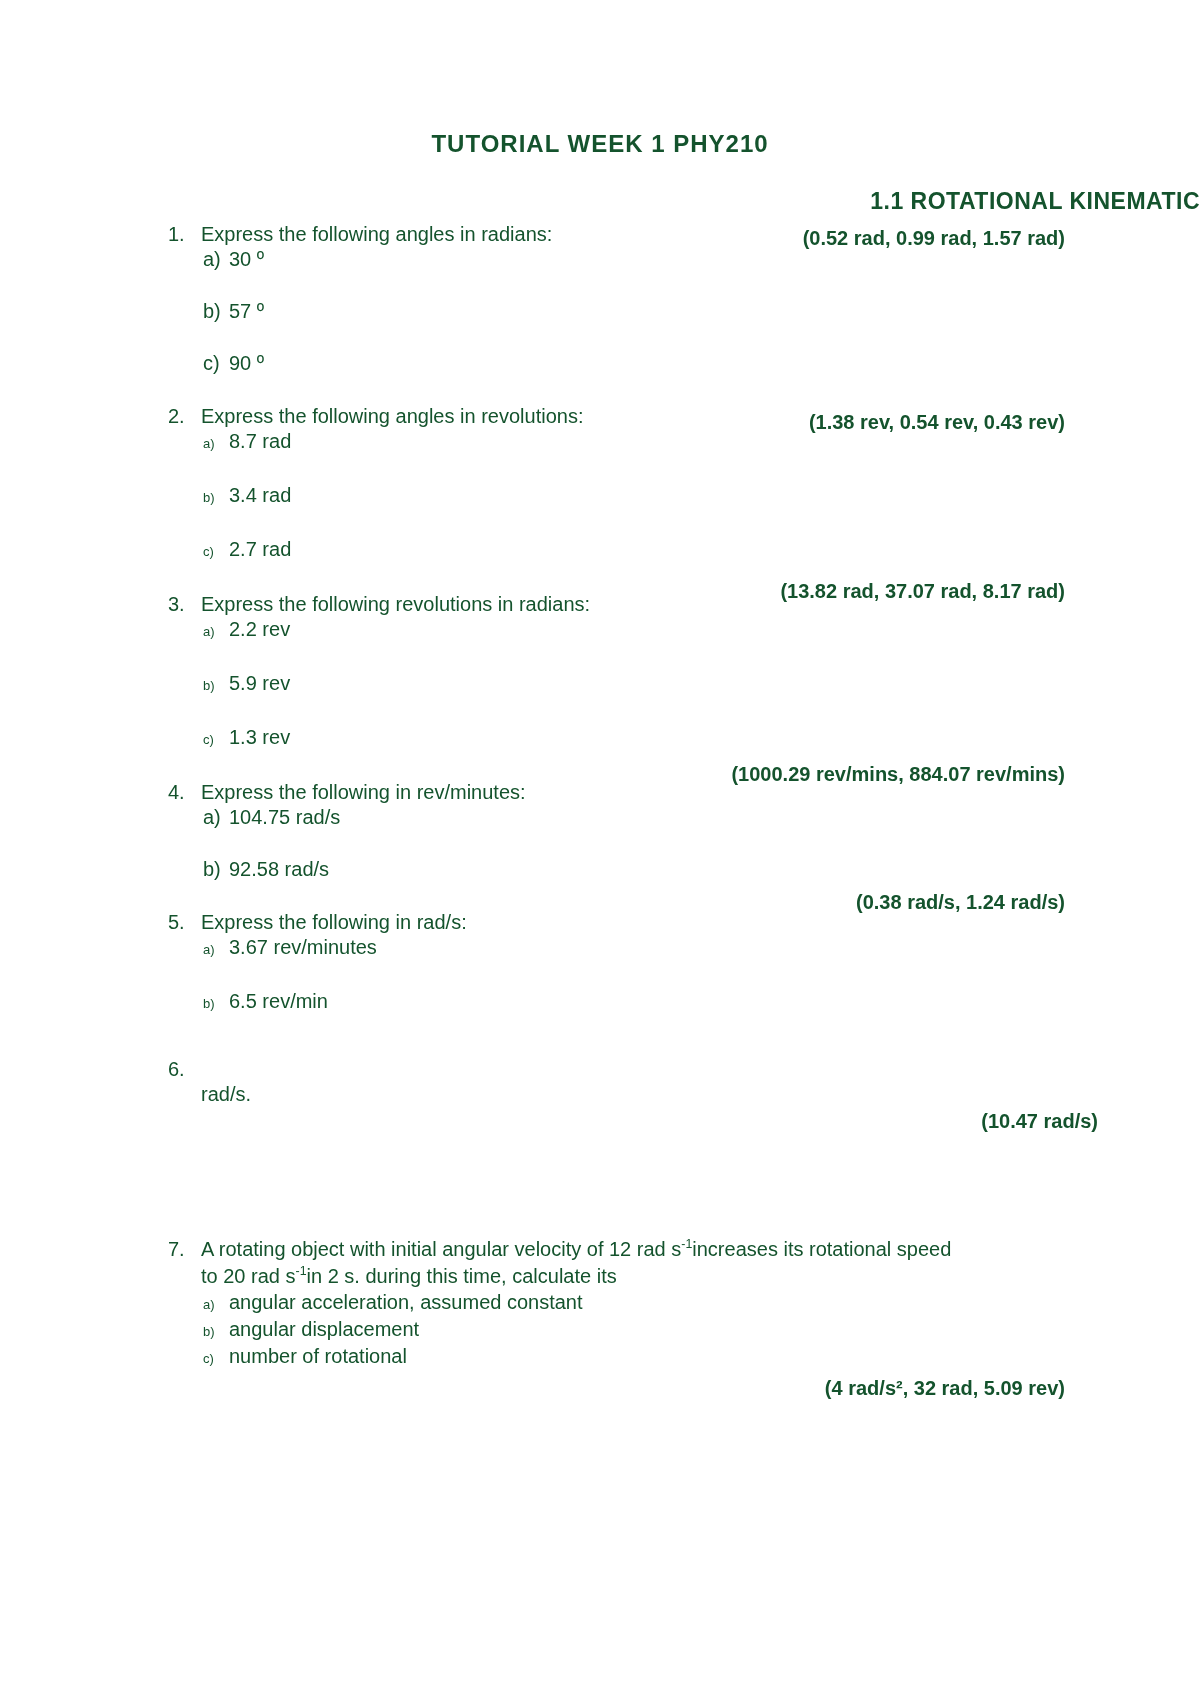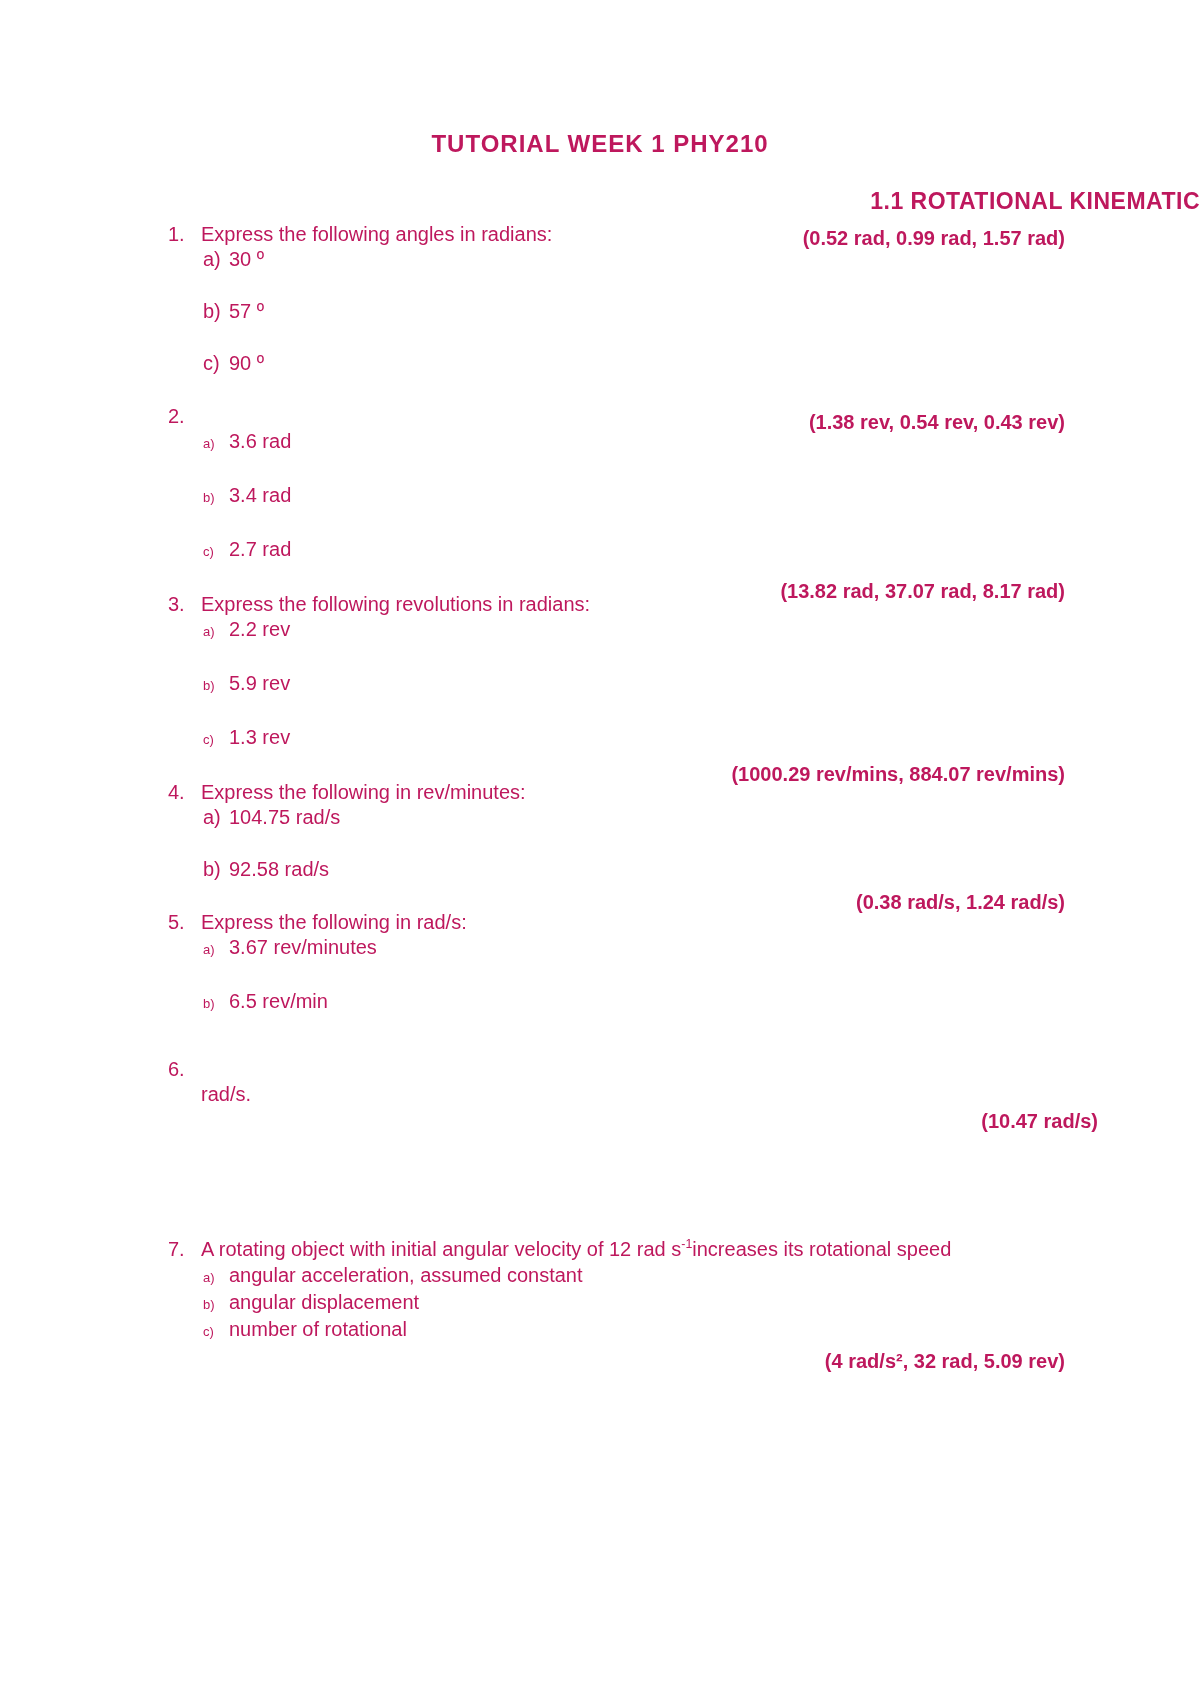--- a/index.html
+++ b/index.html
@@ -3,21 +3,21 @@
 <meta charset="utf-8">
 <style>
   html, body { margin: 0; padding: 0; background: #ffffff; }
   .page {
     position: relative;
     width: 1200px;
     height: 1697px;
     background: #ffffff;
     font-family: "Liberation Sans", sans-serif;
     font-size: 20px;
-    color: #be185d;
+    color: #14532d;
     overflow: hidden;
   }
   .doc-title {
     margin: 0;
     padding-top: 130px;
     text-align: center;
     font-size: 24px;
     font-weight: bold;
     letter-spacing: 1px;
     line-height: 28px;
@@ -97,25 +97,26 @@
     </div>
     <div class="sub gap">
       <span class="sub-label">c)</span>
       <span>90 º</span>
     </div>
   </div>
 
   <div class="q">
     <div class="q-line">
       <span class="q-num">2.</span>
+      <span>Express the following angles in revolutions:</span>
     </div>
     <span class="answer">(1.38 rev, 0.54 rev, 0.43 rev)</span>
     <div class="sub">
       <span class="sub-label sm">a)</span>
-      <span>3.6 rad</span>
+      <span>8.7 rad</span>
     </div>
     <div class="sub gap">
       <span class="sub-label sm">b)</span>
       <span>3.4 rad</span>
     </div>
     <div class="sub gap">
       <span class="sub-label sm">c)</span>
       <span>2.7 rad</span>
     </div>
   </div>
@@ -180,20 +181,23 @@
       <span>rad/s.</span>
     </div>
     <div class="answer-row">(10.47 rad/s)</div>
   </div>
 
   <div class="q q7">
     <div class="q-line">
       <span class="q-num">7.</span>
       <span>A rotating object with initial angular velocity of 12 rad s<sup>-1</sup>increases its rotational speed</span>
     </div>
+    <div class="q-line wrap-indent">
+      <span>to 20 rad s<sup>-1</sup>in 2 s. during this time, calculate its</span>
+    </div>
     <div class="sub">
       <span class="sub-label sm">a)</span>
       <span>angular acceleration, assumed constant</span>
     </div>
     <div class="sub">
       <span class="sub-label sm">b)</span>
       <span>angular displacement</span>
     </div>
     <div class="sub">
       <span class="sub-label sm">c)</span>

